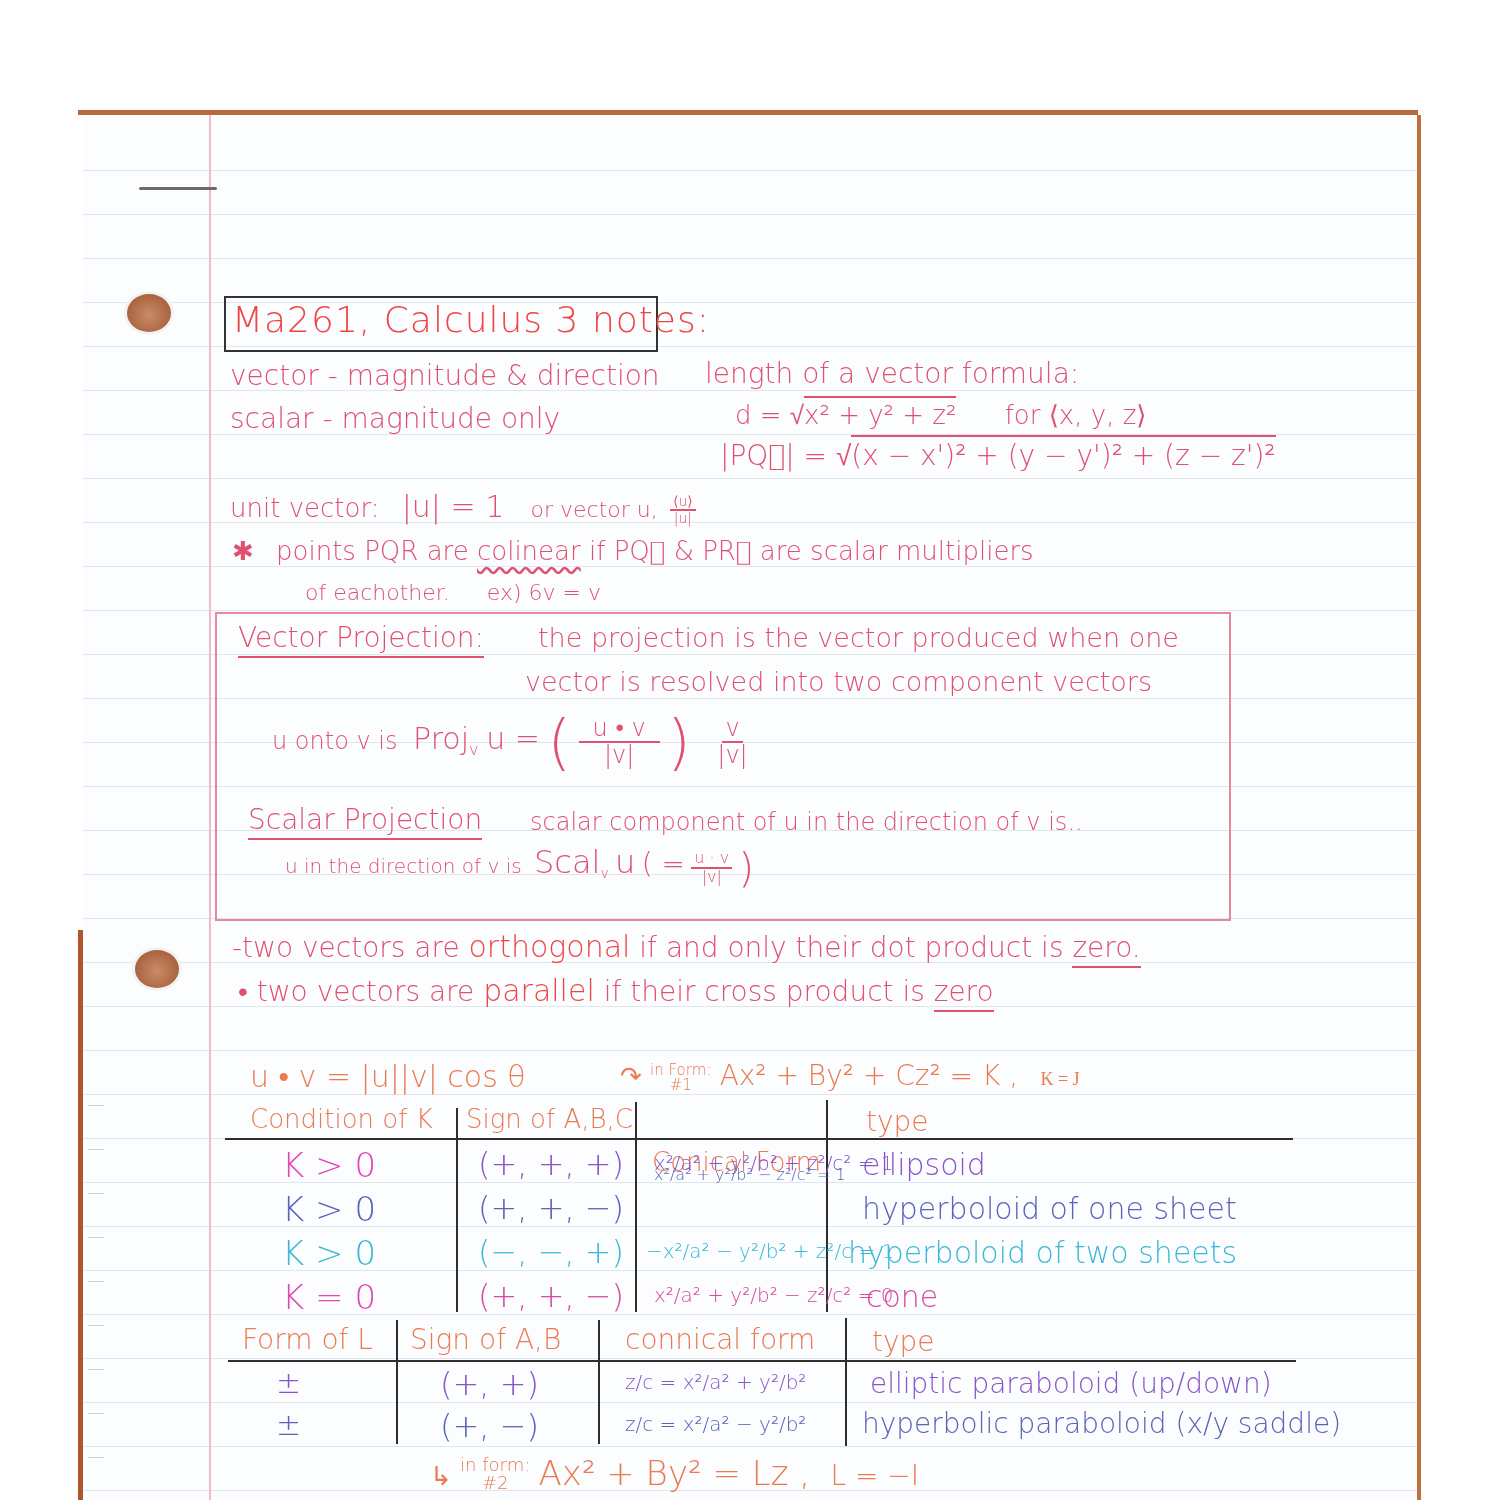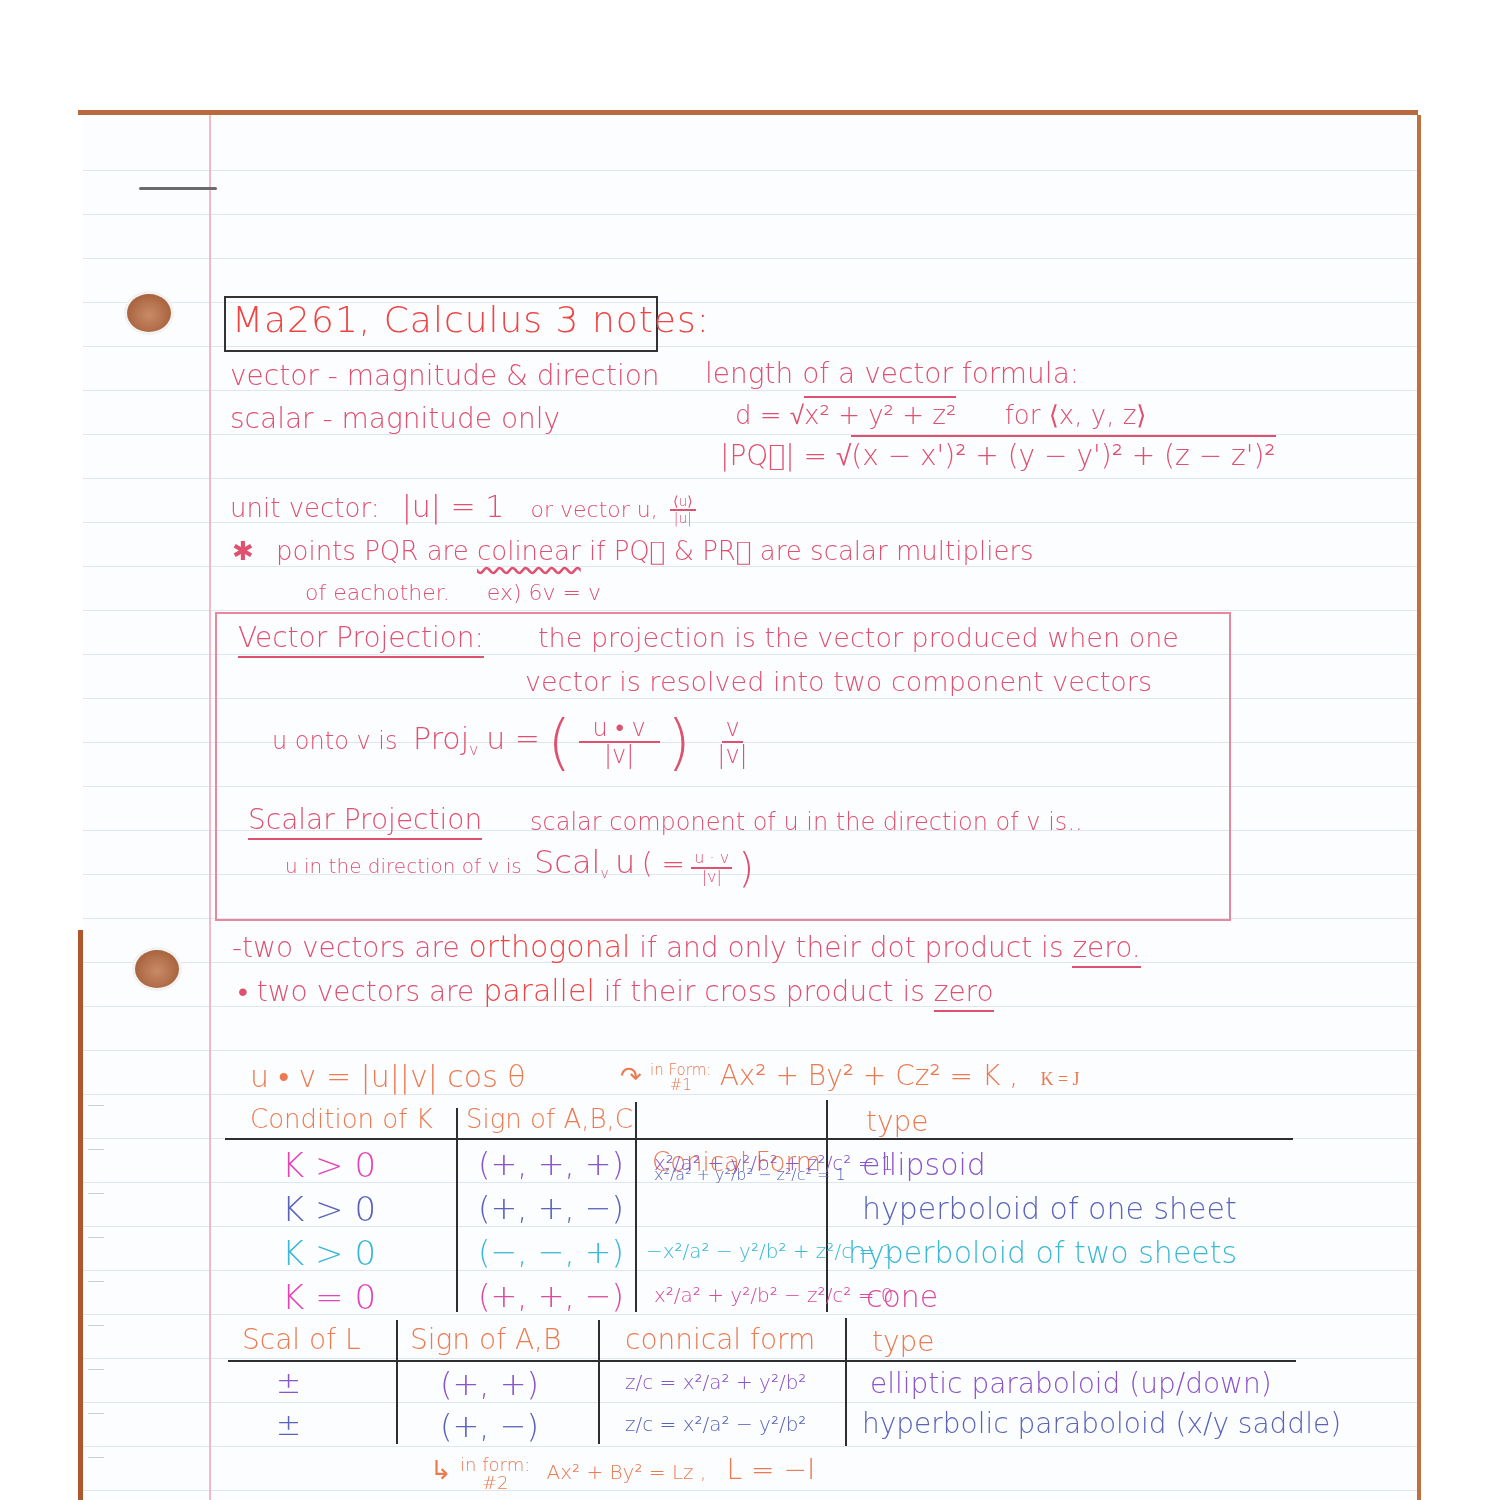--- a/index.html
+++ b/index.html
@@ -204,21 +204,21 @@
   <div class="hw rose" style="left:478px; top:1280px; font-size:32px;">(+, +, −)</div>
   <div class="hw rose" style="left:654px; top:1285px; font-size:20px;">x²/a² + y²/b² − z²/c² = 0</div>
   <div class="hw rose" style="left:866px; top:1282px; font-size:30px;">cone</div>
 </div>
 
 <div class="hline" style="left:228px; top:1360px; width:1068px;"></div>
 <div class="vline" style="left:396px; top:1320px; height:124px;"></div>
 <div class="vline" style="left:598px; top:1320px; height:124px;"></div>
 <div class="vline" style="left:845px; top:1318px; height:128px;"></div>
 
-<div class="hw orange" style="left:242px; top:1326px; font-size:28px;">Scal of L</div>
+<div class="hw orange" style="left:242px; top:1326px; font-size:28px;">Form of L</div>
 <div class="hw orange" style="left:410px; top:1326px; font-size:28px;">Sign of A,B</div>
 <div class="hw orange" style="left:625px; top:1326px; font-size:28px;">connical form</div>
 <div class="hw orange" style="left:872px; top:1328px; font-size:28px;">type</div>
 
 <div>
   <div class="hw purple" style="left:276px; top:1368px; font-size:30px;">±</div>
   <div class="hw purple" style="left:440px; top:1368px; font-size:32px;">(+, +)</div>
   <div class="hw purple" style="left:625px; top:1372px; font-size:20px;">z/c = x²/a² + y²/b²</div>
   <div class="hw purple" style="left:870px; top:1370px; font-size:28px;">elliptic paraboloid (up/down)</div>
 </div>
@@ -228,15 +228,15 @@
   <div class="hw indigo" style="left:625px; top:1414px; font-size:20px;">z/c = x²/a² − y²/b²</div>
   <div class="hw indigo" style="left:862px; top:1410px; font-size:28px;">hyperbolic paraboloid (x/y saddle)</div>
 </div>
 
 <div class="hw orange" style="left:430px; top:1456px; font-size:26px;">
   <span>↳</span>
   <span style="font-size:18px; display:inline-flex; flex-direction:column; vertical-align:top; line-height:1;">
     <span>in form:</span>
     <span style="text-align:center;">#2</span>
   </span>
-  <span style="font-size:20px; margin-left:8px;">Ax² + By² = Lz ,</span>
+  <span style="font-size:34px; ">Ax² + By² = Lz ,</span>
   <span style="font-size:28px; margin-left:12px;">L = −I</span>
 </div>
 
 </body></html>

